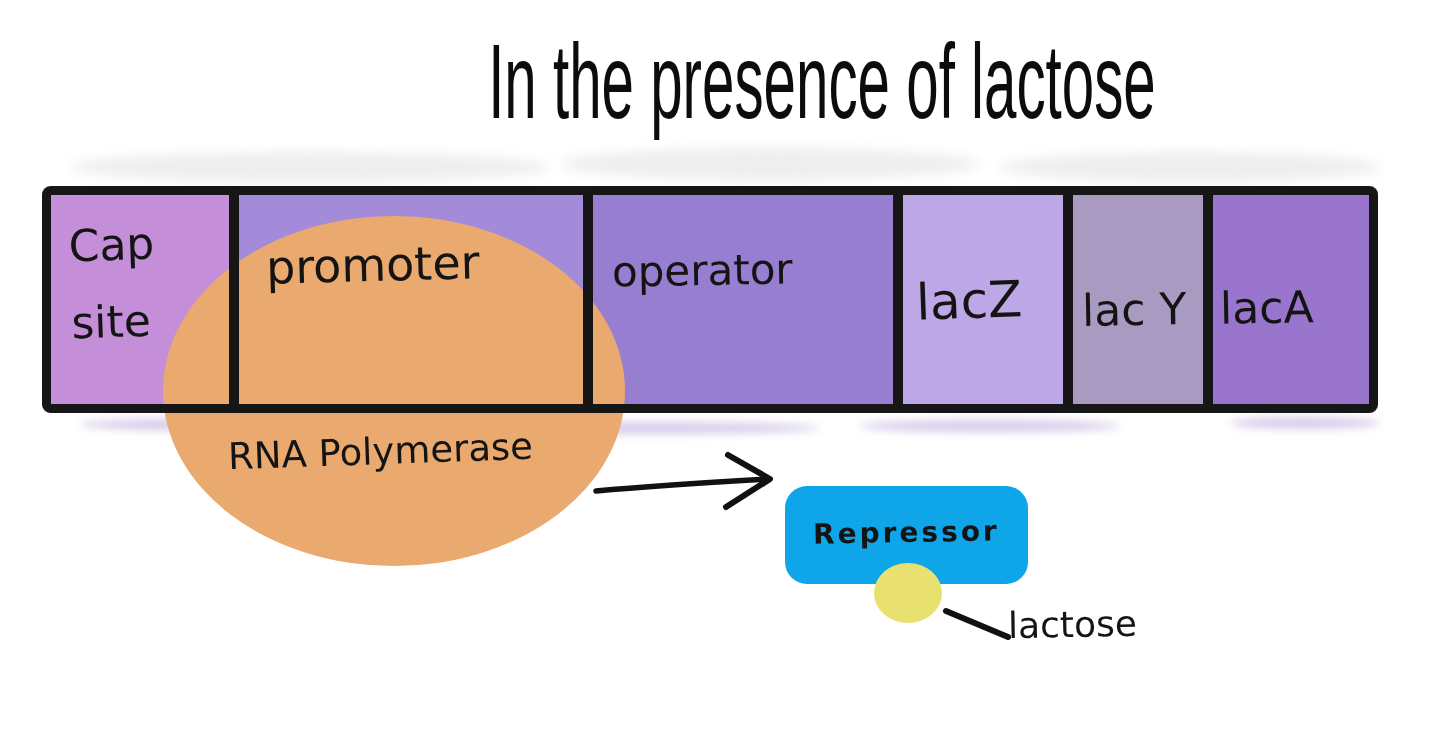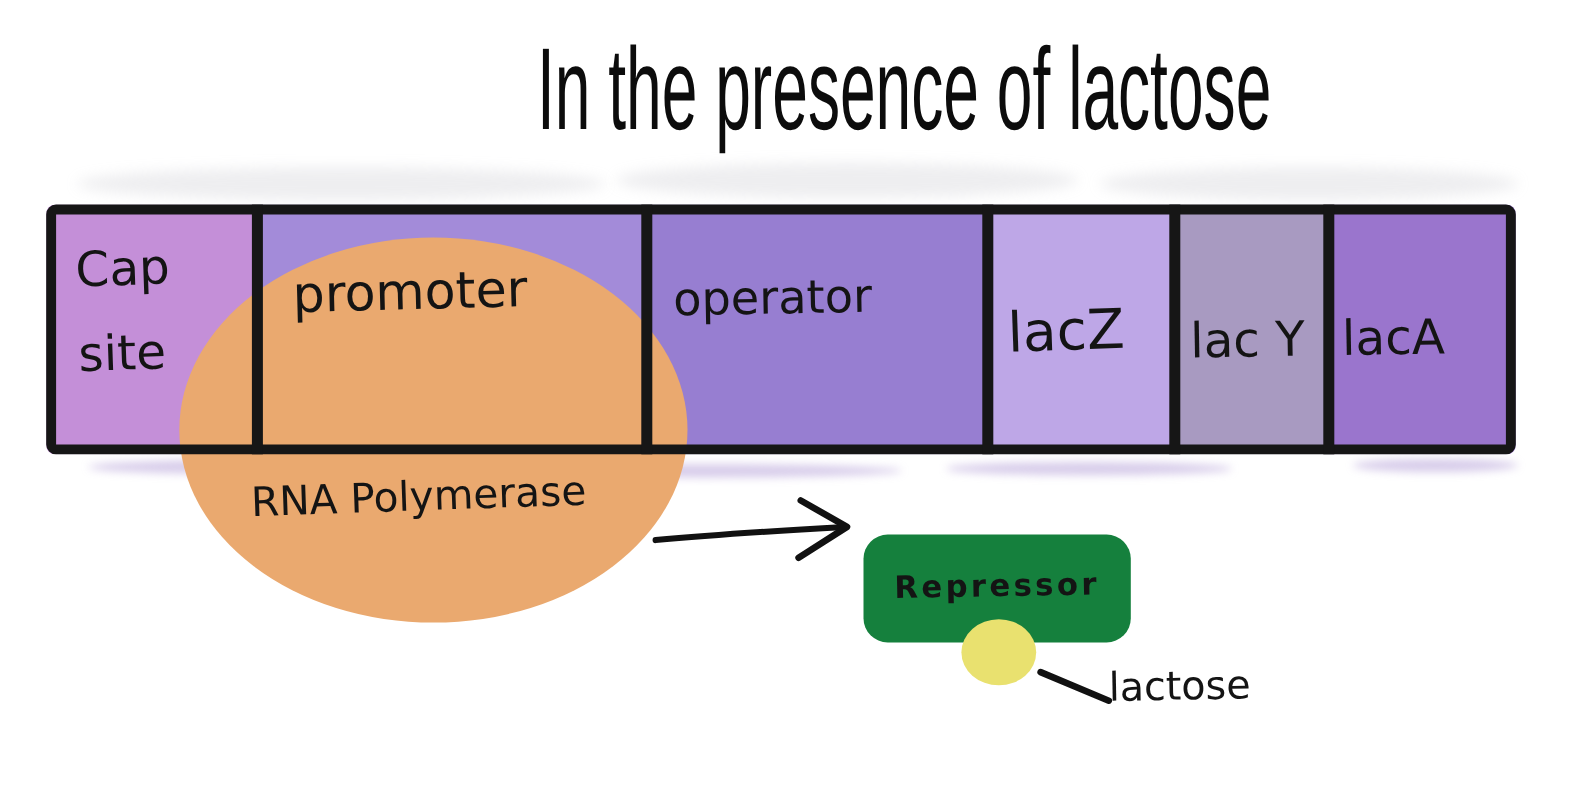--- a/index.html
+++ b/index.html
@@ -116,21 +116,21 @@
     position: absolute;
     left: 580px; top: 443px;
     z-index: 4;
   }
 
   
   #repressor-box {
     position: absolute;
     left: 785px; top: 486px;
     width: 243px; height: 98px;
-    background: #15803d;
+    background: #0ea5e9;
     border-radius: 22px;
     z-index: 2;
     display: flex;
     align-items: center;
     justify-content: center;
   }
   #repressor-label {
     font-family: "DejaVu Sans", sans-serif;
     font-size: 28px;
     font-weight: bold;

